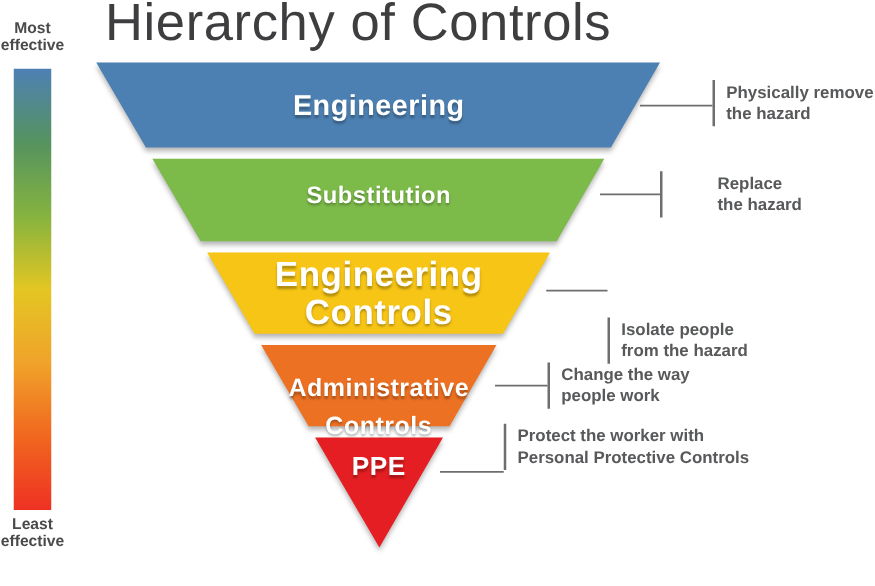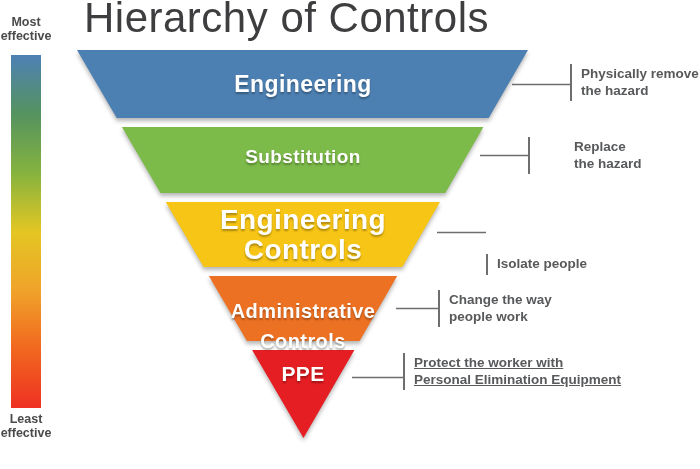--- a/index.html
+++ b/index.html
@@ -43,21 +43,21 @@
     border-left:2px solid #6d6e70;
     padding:2px 0 2px 9px;
     font-size:13.5px;line-height:16.5px;font-weight:700;
     color:#58595b;white-space:nowrap;
   }
   .ann span{display:block;}
   .ann-1{left:570px;top:64px;}
   .ann-2{left:528px;top:137px;padding-left:44px;}
   .ann-3{left:486px;top:214px;margin-top:40px;}
   .ann-4{left:438px;top:290px;}
-  .ann-5{left:403px;top:353px;text-decoration:underline;}
+  .ann-5{left:403px;top:339px;}
 </style>
 </head>
 <body>
 
 <div class="stage">
 
   <div class="title">Hierarchy of Controls</div>
 
   <div class="scale-label top">Most effective</div>
 
@@ -103,23 +103,24 @@
   <div class="ann ann-1">
     <span>Physically remove</span>
     <span>the hazard</span>
   </div>
   <div class="ann ann-2">
     <span>Replace</span>
     <span>the hazard</span>
   </div>
   <div class="ann ann-3">
     <span>Isolate people</span>
+    <span>from the hazard</span>
   </div>
   <div class="ann ann-4">
     <span>Change the way</span>
     <span>people work</span>
   </div>
   <div class="ann ann-5">
     <span>Protect the worker with</span>
-    <span>Personal Elimination Equipment</span>
+    <span>Personal Protective Controls</span>
   </div>
 
 </div>
 
 </body></html>

